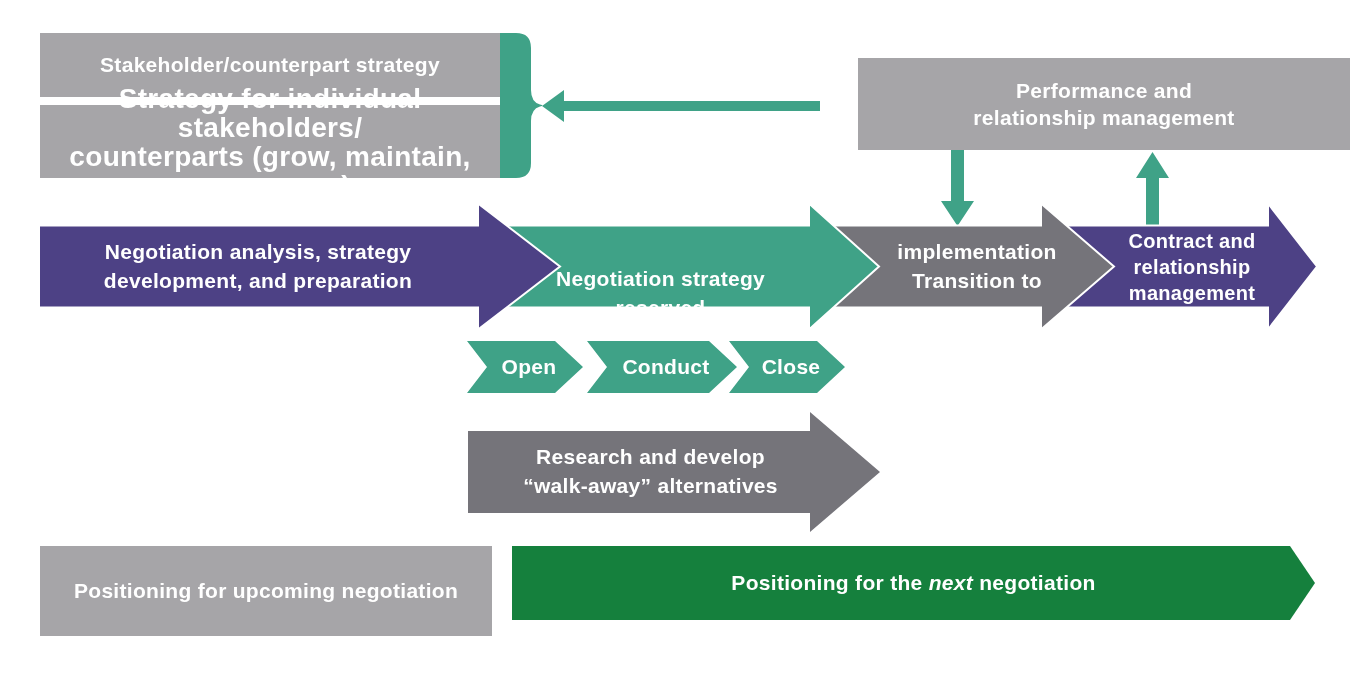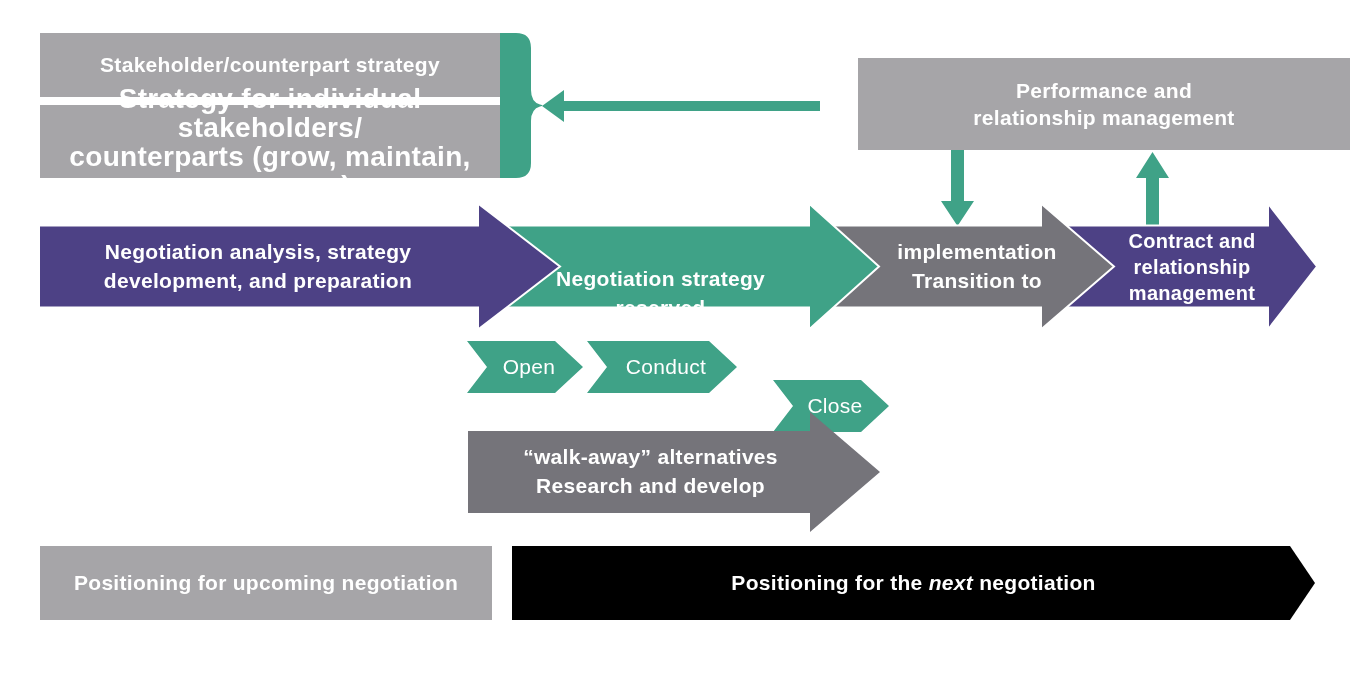--- a/index.html
+++ b/index.html
@@ -13,26 +13,26 @@
     text-align:center; font-weight:600; letter-spacing:.3px;
   }
   .lines { line-height:29px; }
   .flowtxt {
     position:absolute; color:#ffffff; text-align:center; font-weight:600;
     font-size:21px; line-height:29px; letter-spacing:.3px; pointer-events:none;
   }
   .chev {
     position:absolute; top:341px; height:52px; background:#3fa287; color:#ffffff;
     display:flex; align-items:center; justify-content:center;
-    font-weight:400; font-size:21px; letter-spacing:.3px; padding-left:8px; box-sizing:border-box;
+    font-weight:700; font-size:21px; letter-spacing:.3px; padding-left:8px; box-sizing:border-box;
     clip-path:polygon(0 0, calc(100% - 28px) 0, 100% 50%, calc(100% - 28px) 100%, 0 100%, 20px 50%);
   }
   .bottom-chevron {
     position:absolute; left:512px; top:546px; width:803px; height:74px;
-    background:#000000; color:#ffffff; display:flex; align-items:center; justify-content:center;
+    background:#15803d; color:#ffffff; display:flex; align-items:center; justify-content:center;
     font-weight:600; font-size:21px; letter-spacing:.3px;
     clip-path:polygon(0 0, 778px 0, 100% 50%, 778px 100%, 0 100%);
   }
   .copyright {
     position:absolute; left:0; right:0; top:642px; text-align:center;
     color:#8e8e8e; font-size:13.5px; letter-spacing:.4px; font-weight:400;
   }
   svg.shape { position:absolute; display:block; }
 </style>
 </head>
@@ -110,33 +110,33 @@
     <div>relationship</div>
     <div>management</div>
   </div>
 
   <div class="chev" style="left:467px; width:116px;">
     <span>Open</span>
   </div>
   <div class="chev" style="left:587px; width:150px;">
     <span>Conduct</span>
   </div>
-  <div class="chev" style="left:773px; width:116px;margin-top:39px;">
+  <div class="chev" style="left:729px; width:116px;">
     <span>Close</span>
   </div>
 
   <svg class="shape" style="left:468px; top:412px;" width="412" height="120" viewBox="0 0 412 120">
     <polygon points="0,19 342,19 342,0 412,60 342,120 342,101 0,101" fill="#75747a"></polygon>
   </svg>
   <div class="flowtxt" style="left:488px; top:442px; width:325px;">
+    <div>Research and develop</div>
     <div>“walk-away” alternatives</div>
-    <div>Research and develop</div>
   </div>
 
-  <div class="graybox" style="left:40px; top:546px; width:452px; height:74px; font-size:21px;">
+  <div class="graybox" style="left:40px; top:546px; width:452px; height:90px; font-size:21px;">
     <span>Positioning for upcoming negotiation</span>
   </div>
 
   <div class="bottom-chevron">
     <span><span>Positioning for the </span><span style="font-style:italic;">next</span><span> negotiation</span></span>
   </div>
 
 
 </div>
 

